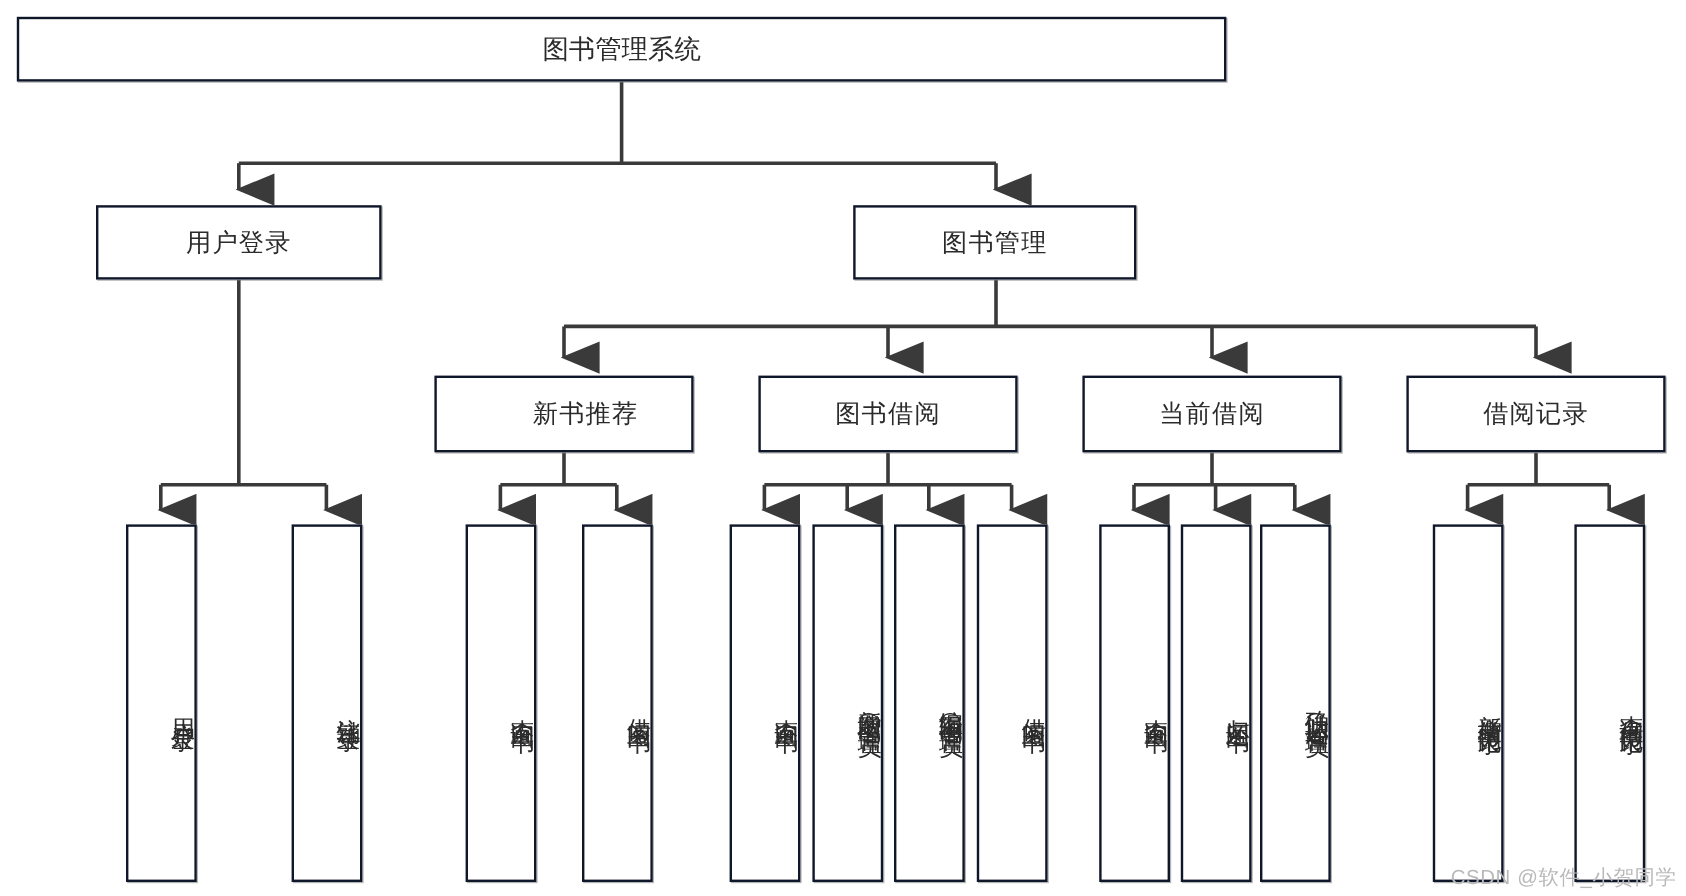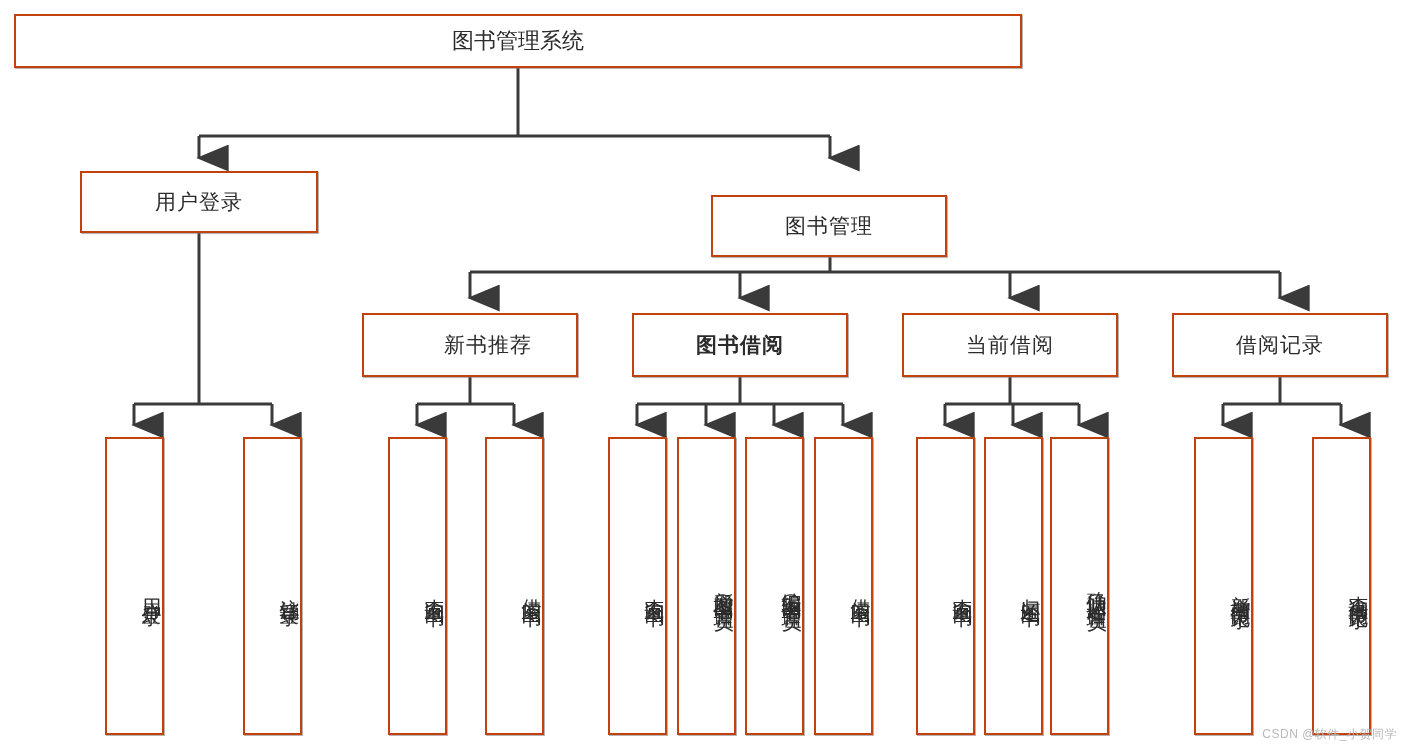--- a/index.html
+++ b/index.html
@@ -21,21 +21,21 @@
     position: absolute;
     left: 0;
     top: 0;
     width: 1405px;
     height: 747px;
     pointer-events: none;
   }
   .node {
     position: absolute;
     box-sizing: border-box;
-    border: 2px solid #c2410c;
+    border: 2px solid #0f172a;
     background: #ffffff;
     display: flex;
     align-items: center;
     justify-content: center;
     color: #2b2b2b;
     box-shadow: 1px 1px 0 rgba(120,120,120,0.55);
   }
   .node.h {
     font-size: 21px;
     letter-spacing: 1px;
@@ -54,21 +54,21 @@
     line-height: 1.05;
   }
   .node .lbl {
     display: block;
     white-space: nowrap;
   }
   #watermark {
     position: absolute;
     right: 8px;
     bottom: 4px;
-    font-size: 12px;
+    font-size: 17px;
     color: #b9b9b9;
     letter-spacing: 0.5px;
     white-space: nowrap;
   }
 </style>
 </head>
 <body>
 
 <div id="canvas">
 
@@ -122,28 +122,28 @@
     </g>
   </svg>
 
   <div class="node root" style="left:14px; top:14px; width:1008px; height:54px;">
     <span class="lbl">图书管理系统</span>
   </div>
 
   <div class="node h" style="left:80px; top:171px; width:238px; height:62px;">
     <span class="lbl">用户登录</span>
   </div>
-  <div class="node h" style="left:711px; top:171px; width:236px; height:62px;margin-top:24px;">
+  <div class="node h" style="left:711px; top:171px; width:236px; height:62px;">
     <span class="lbl">图书管理</span>
   </div>
 
   <div class="node h" style="left:362px; top:313px; width:216px; height:64px;padding-left:36px;">
     <span class="lbl">新书推荐</span>
   </div>
-  <div class="node h" style="left:632px; top:313px; width:216px; height:64px;font-weight:bold;">
+  <div class="node h" style="left:632px; top:313px; width:216px; height:64px;">
     <span class="lbl">图书借阅</span>
   </div>
   <div class="node h" style="left:1172px; top:313px; width:216px; height:64px;">
     <span class="lbl">借阅记录</span>
   </div>
   <div class="node h" style="left:902px; top:313px; width:216px; height:64px;">
     <span class="lbl">当前借阅</span>
   </div>
 
   <div class="node leaf" style="left:105px; top:437px; width:59px; height:298px;">

